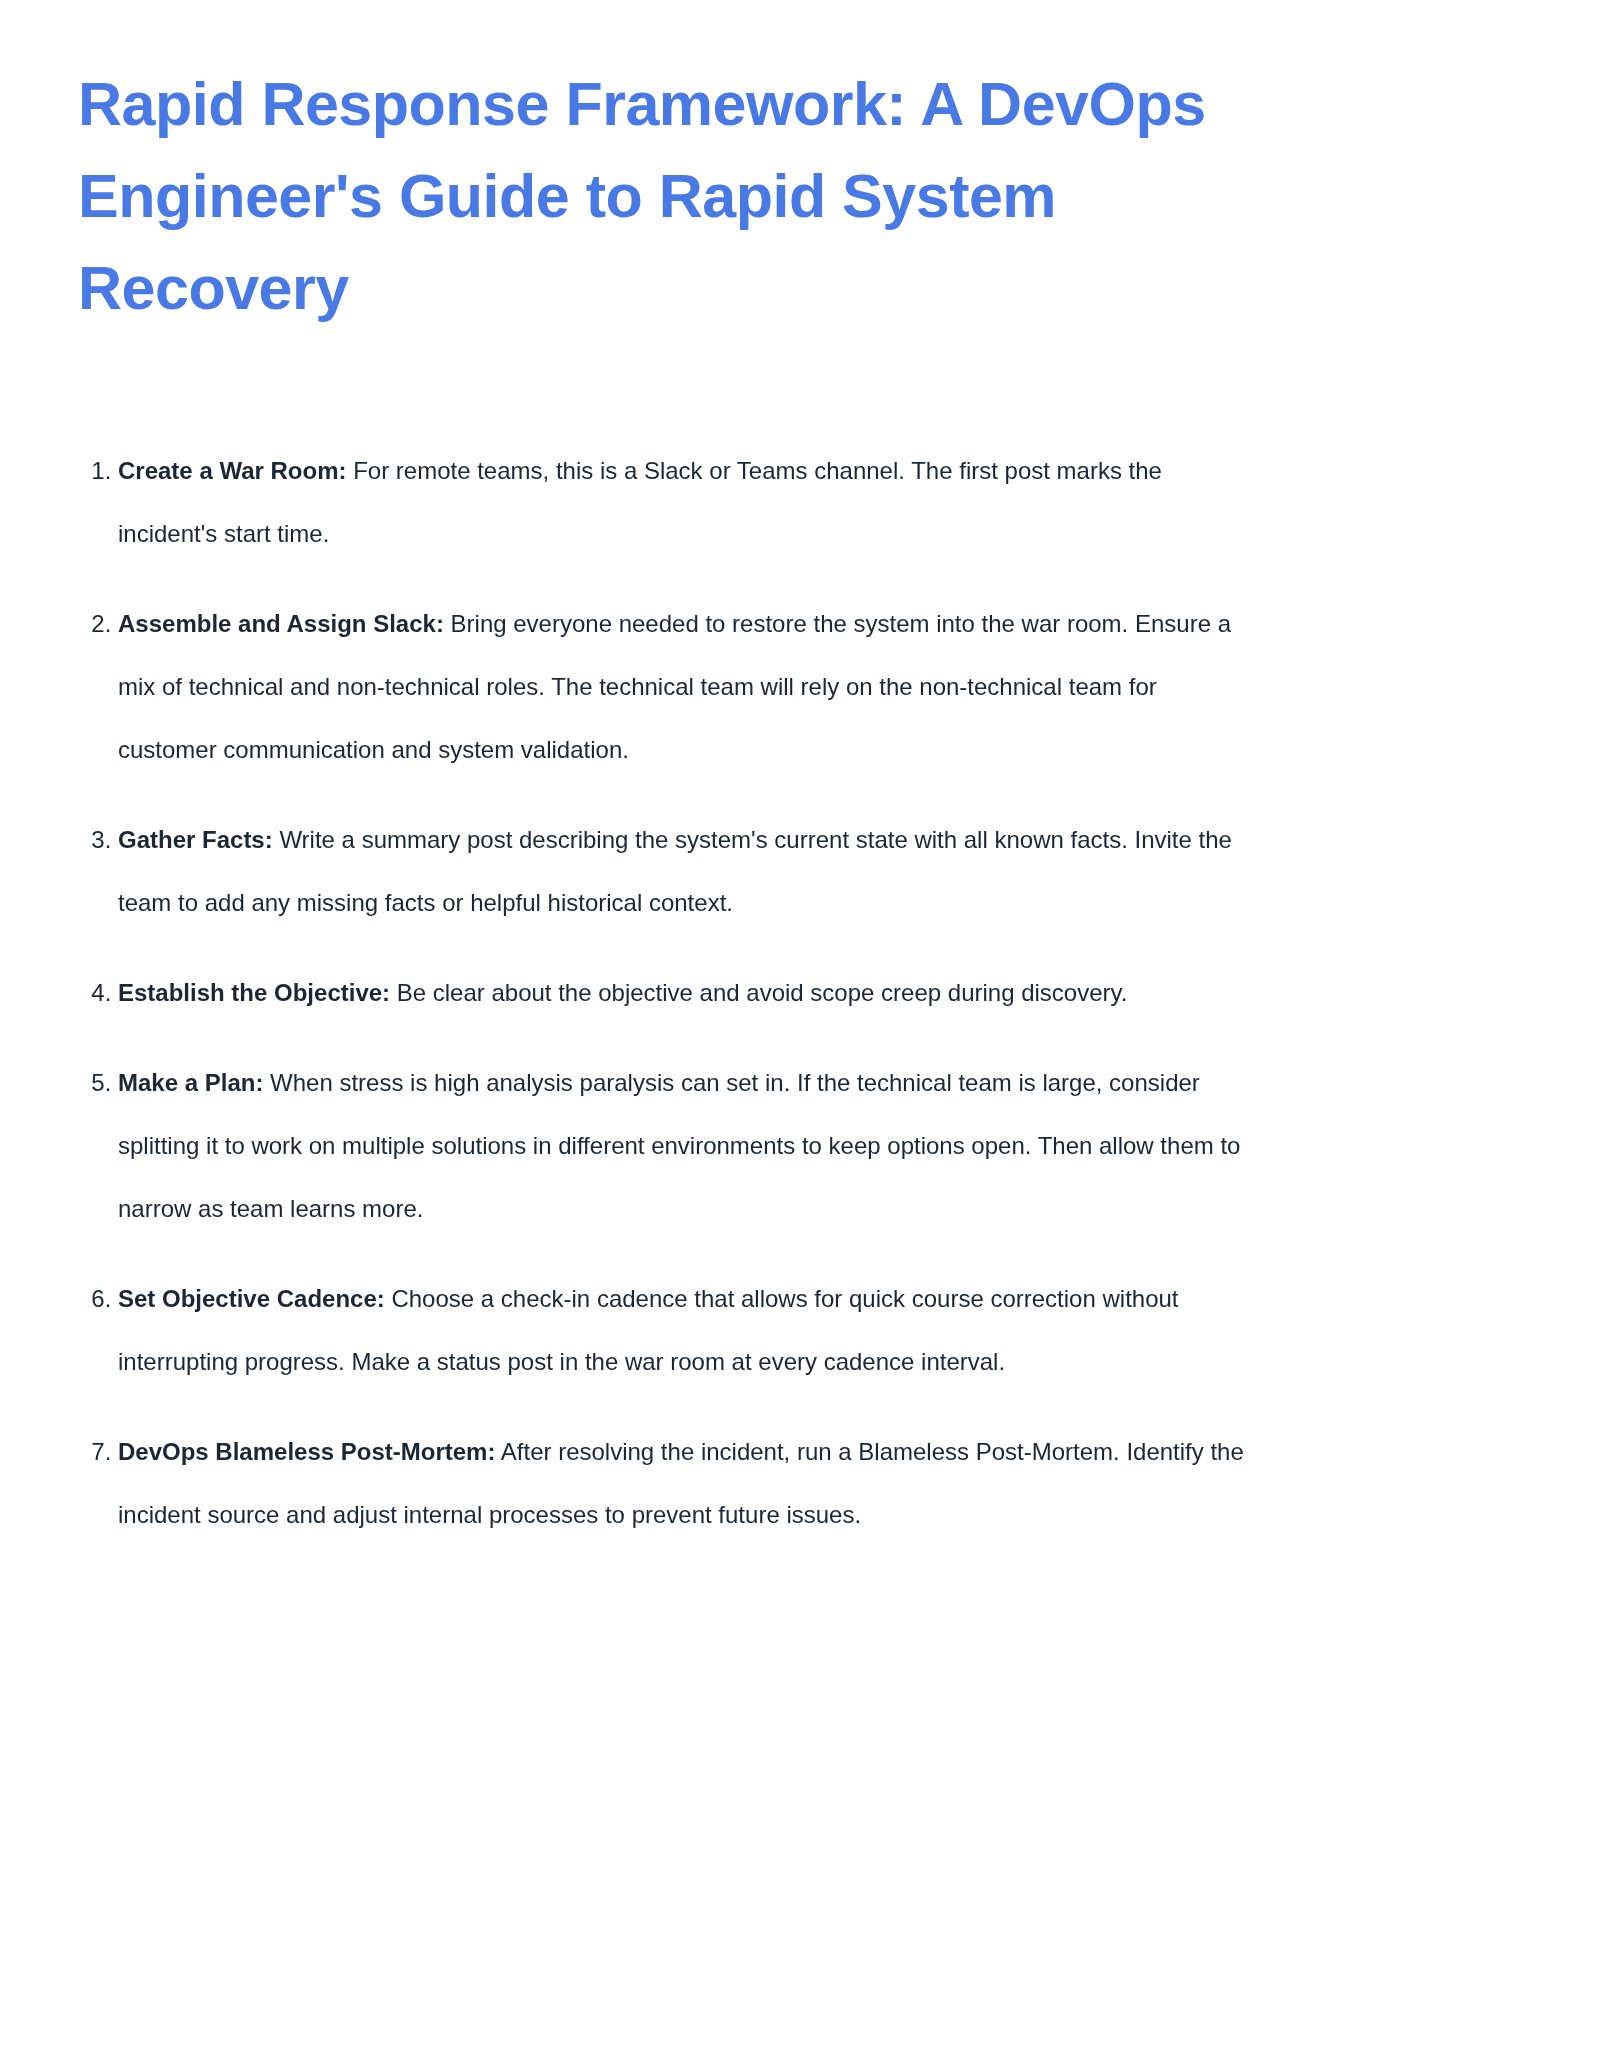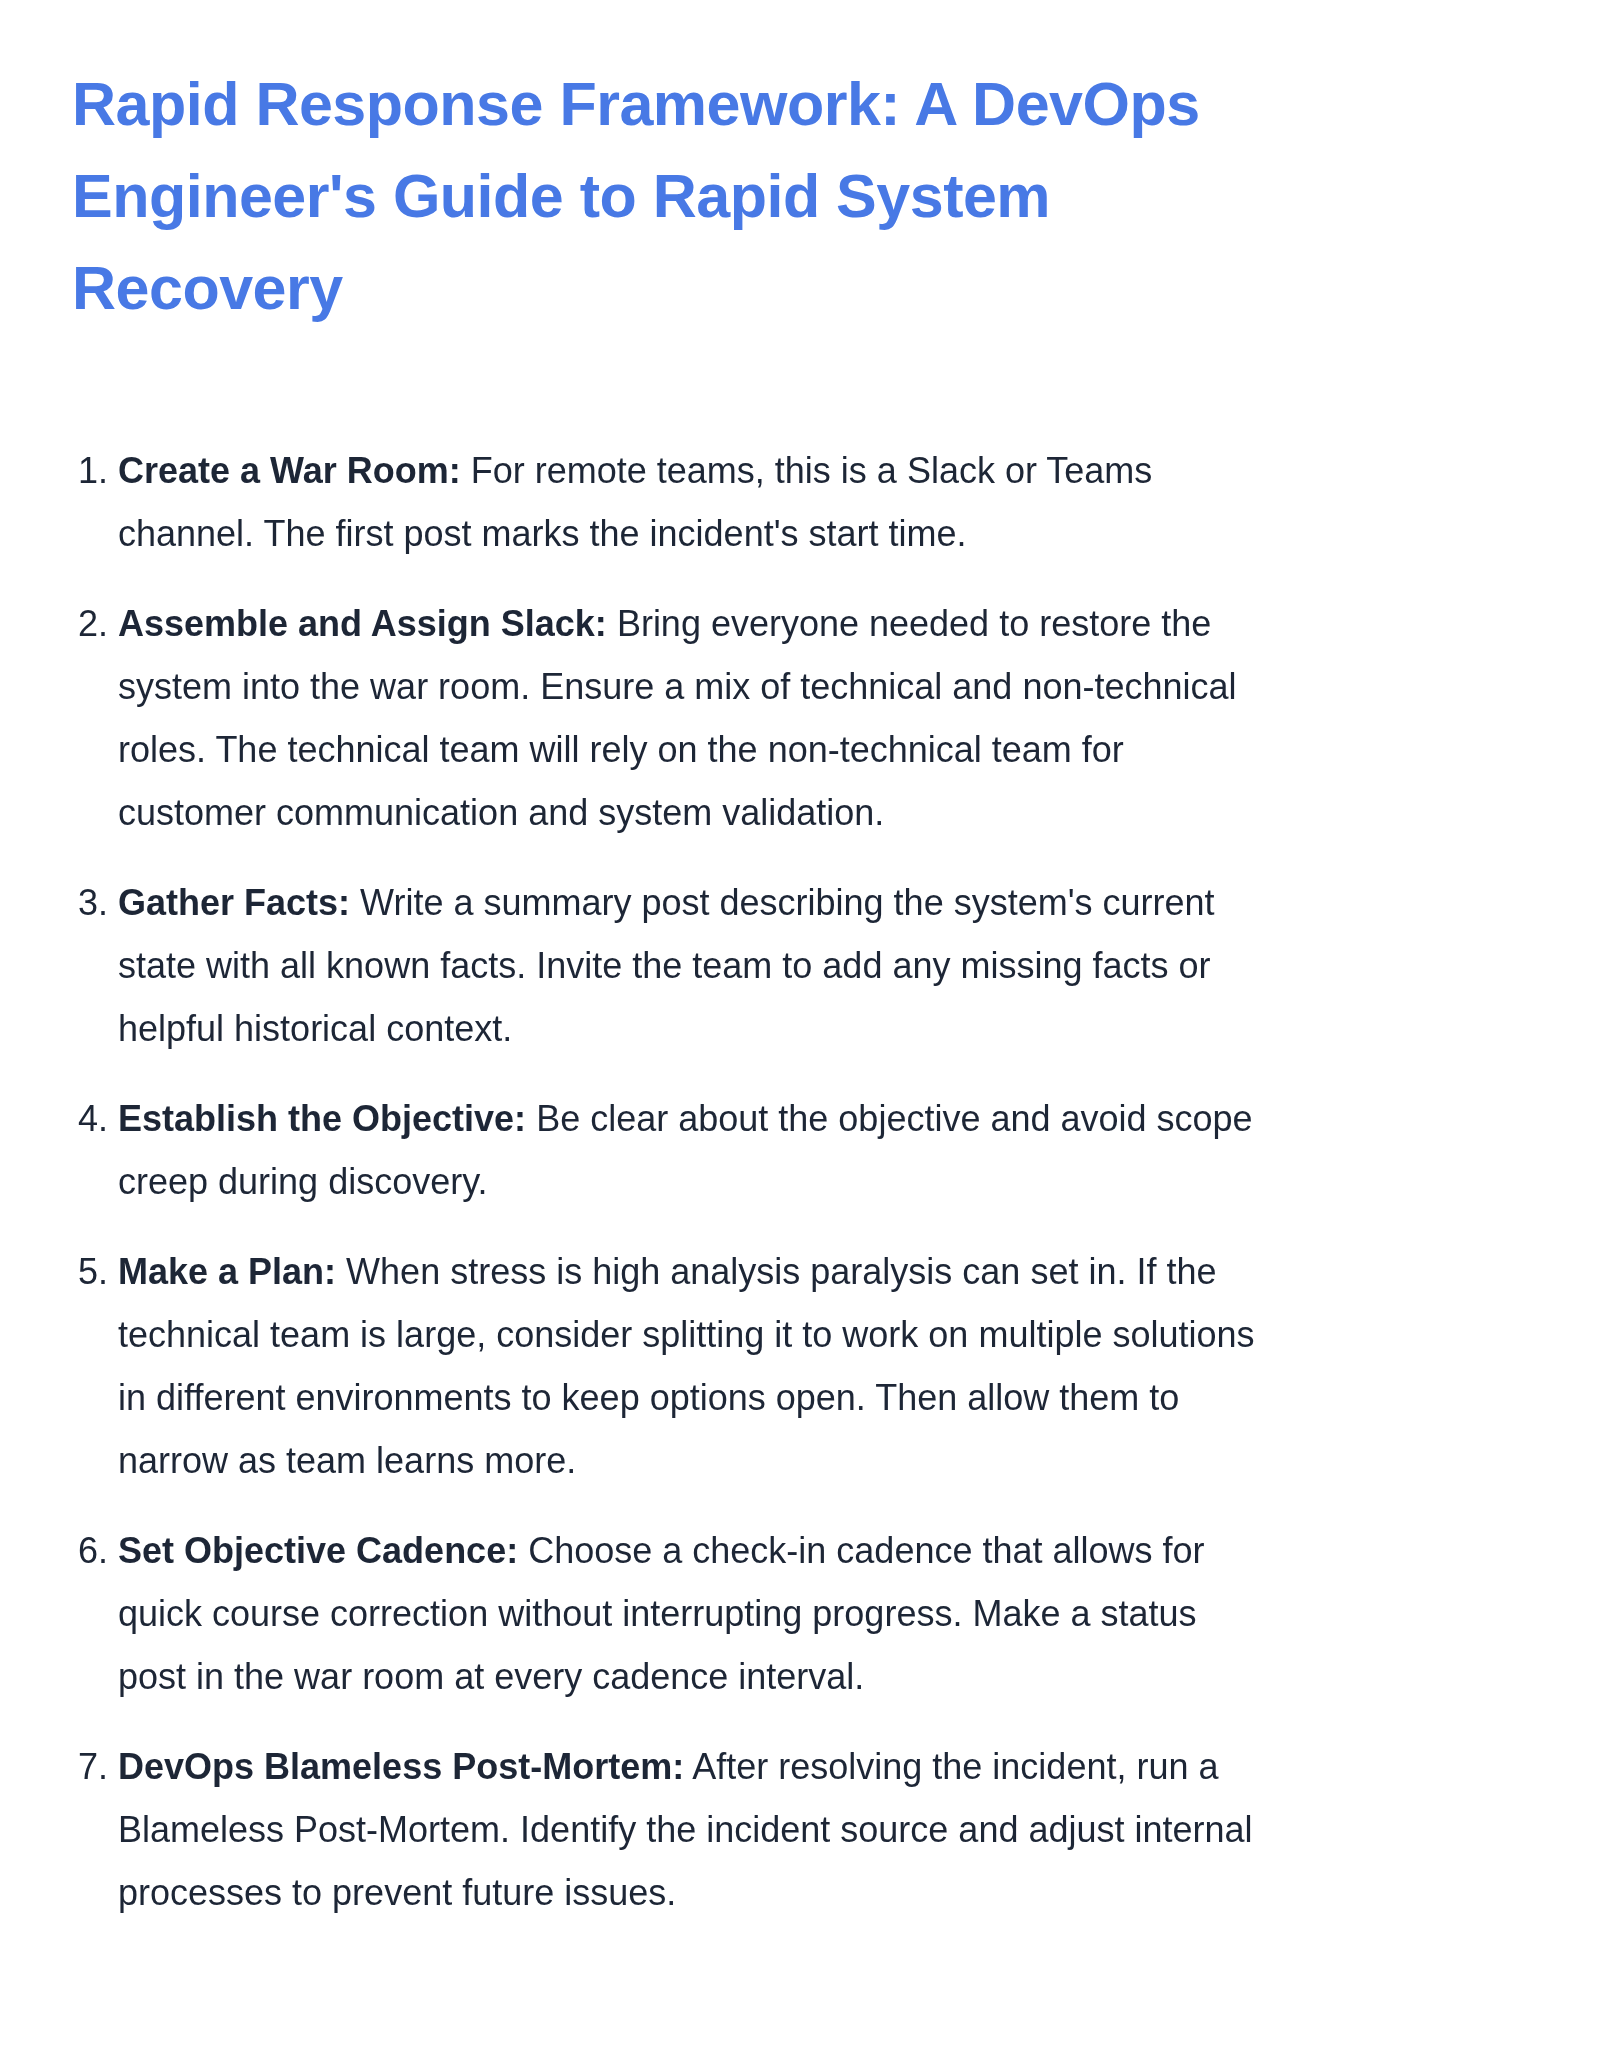--- a/index.html
+++ b/index.html
@@ -16,31 +16,31 @@
   body {
     width: 1600px;
     height: 2048px;
     font-family: "Liberation Sans", sans-serif;
     color: var(--text-color);
   }
   .page {
     padding: 58px 340px 0 72px;
   }
   .page-title {
-    margin: 0 0 105px 0;
+    margin: 0 0 105px 6px;
     font-size: 61px;
     line-height: 92px;
     font-weight: 700;
     letter-spacing: -0.5px;
     color: var(--title-color);
   }
   .steps-list {
     margin: 0;
     padding: 0 0 0 46px;
-    font-size: 36px;
+    font-size: 24px;
     line-height: 63px;
     color: var(--text-color);
   }
   .steps-list li {
     margin: 0 0 27px 0;
     padding-left: 0;
   }
   .steps-list li::marker {
     font-weight: 400;
     color: var(--text-color);

